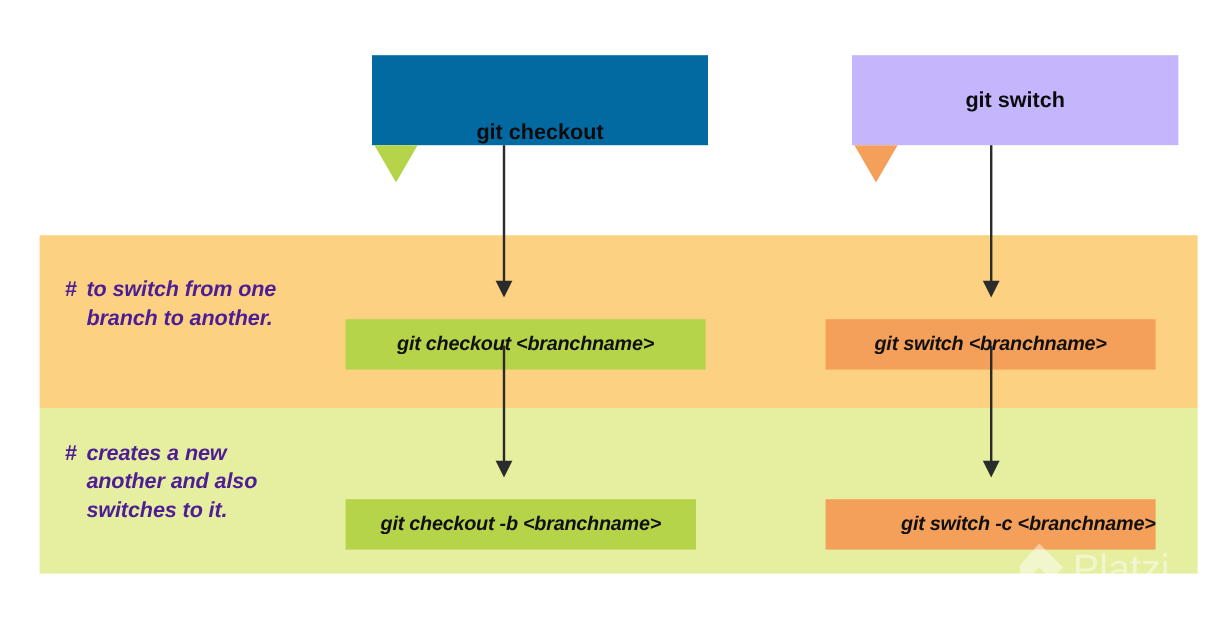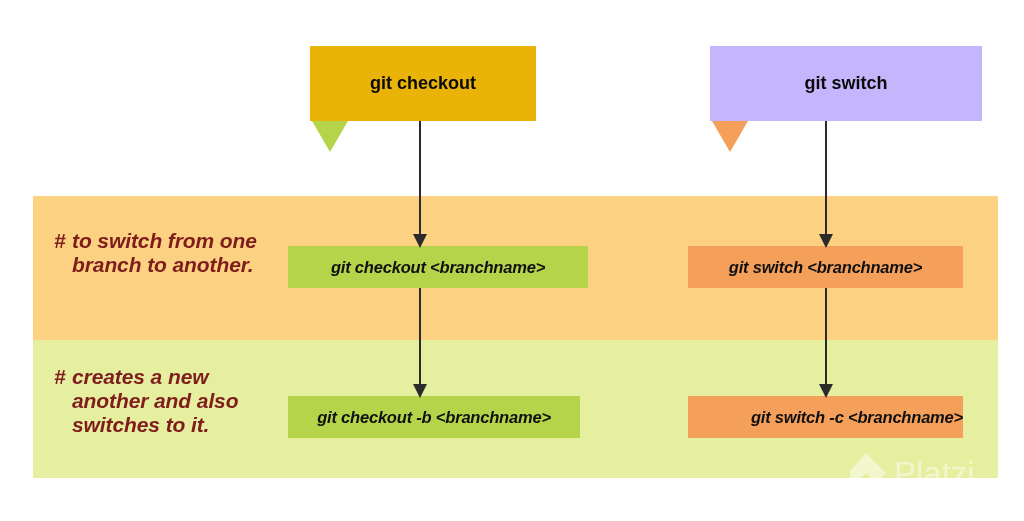--- a/index.html
+++ b/index.html
@@ -45,23 +45,23 @@
     background: #e6eea0;
   }
 
   
   .row-comment {
     position: absolute;
     left: 54px;
     width: 215px;
     font-style: italic;
     font-weight: bold;
-    font-size: 21px;
+    font-size: 18px;
     line-height: 24px;
-    color: #7f1d1d;
+    color: #4c1d95;
     letter-spacing: -0.1px;
   }
   .row-comment .hash {
     display: inline-block;
     width: 18px;
   }
   .comment-1 { top: 229px; }
   .comment-2 { top: 365px; }
   .row-comment .body {
     display: inline-block;
@@ -76,22 +76,23 @@
     height: 75px;
     display: flex;
     align-items: center;
     justify-content: center;
     font-weight: bold;
     font-size: 18px;
     color: #0b0b0b;
   }
   .bubble-checkout {
     left: 310px;
-    width: 226px;
-    background: #eab308;
+    width: 280px;
+    background: #0369a1;
+    align-items: flex-end;
   }
   .bubble-switch {
     left: 710px;
     width: 272px;
     background: #c4b5fd;
   }
   .bubble-tail {
     position: absolute;
     top: 121px;
     width: 0;
@@ -112,20 +113,21 @@
   .cmd {
     position: absolute;
     display: flex;
     align-items: center;
     justify-content: center;
     font-style: italic;
     font-weight: bold;
     font-size: 16.5px;
     color: #101010;
     letter-spacing: -0.2px;
+    margin-top: 20px;
   }
   .cmd-green  { background: #b5d44a; }
   .cmd-orange { background: #f5a05a; }
 
   .cmd-co-1 { left: 288px; top: 246px; width: 300px; height: 42px; }
   .cmd-sw-1 { left: 688px; top: 246px; width: 275px; height: 42px; font-style: italic; }
   .cmd-co-2 { left: 288px; top: 396px; width: 292px; height: 42px; }
   .cmd-sw-2 { left: 688px; top: 396px; width: 275px; height: 42px; justify-content: flex-end; }
 
   

